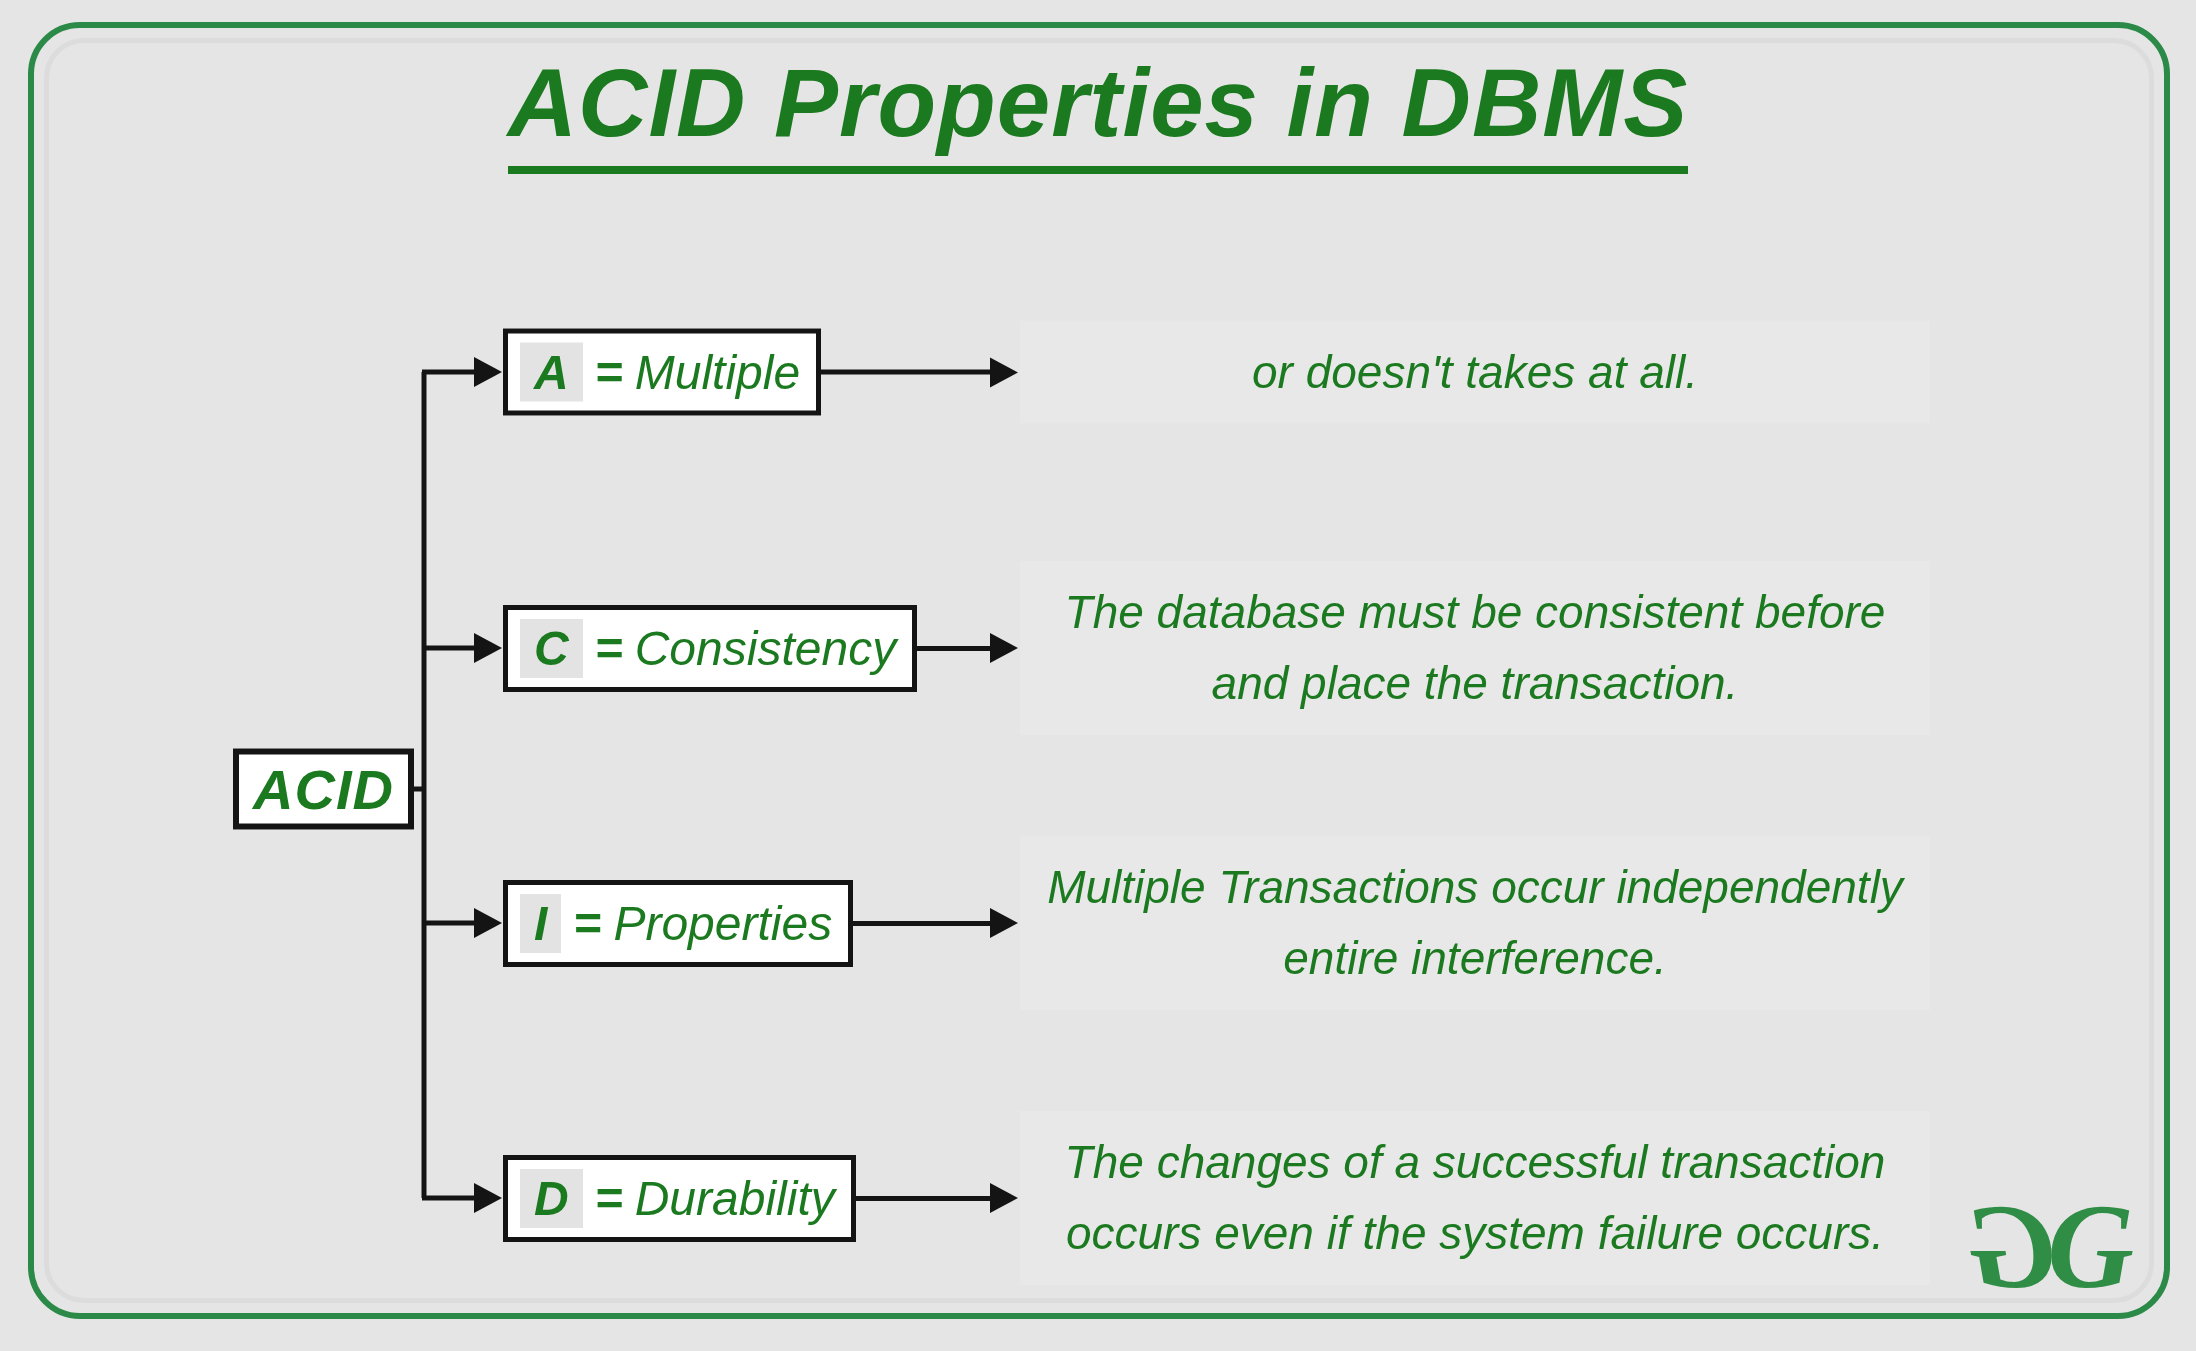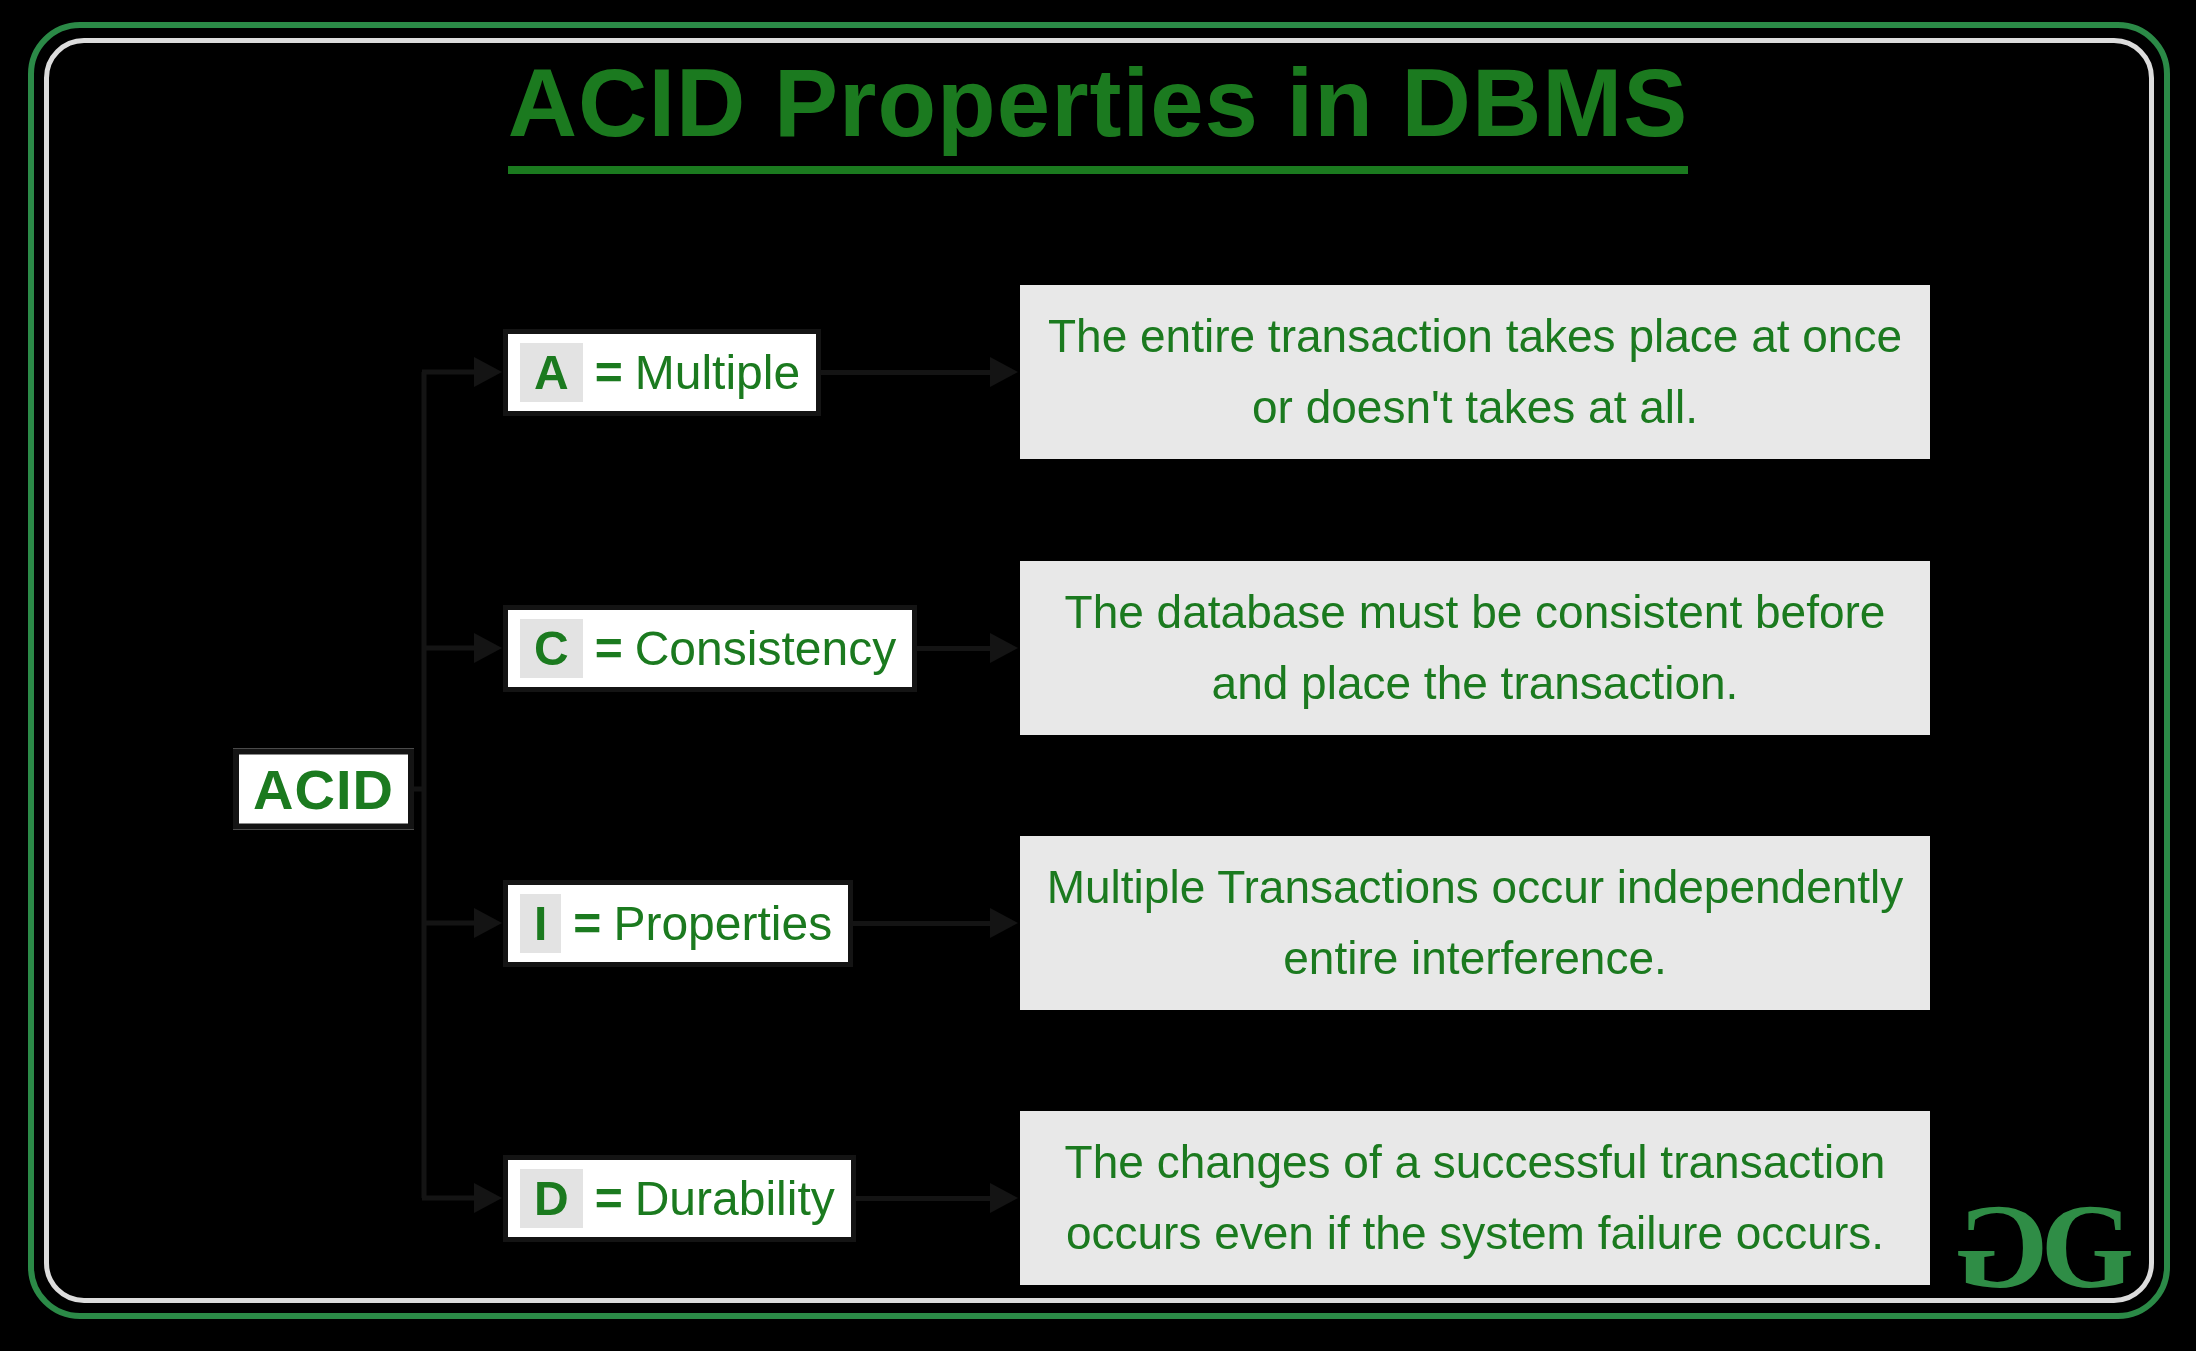--- a/index.html
+++ b/index.html
@@ -1,21 +1,21 @@
 <!DOCTYPE html>
 <html><head>
 <meta charset="utf-8">
 <style>
   html, body { margin: 0; padding: 0; background: #ffffff; }
   body {
     width: 2196px; height: 1351px;
     font-family: "Liberation Sans", sans-serif;
     position: relative; overflow: hidden;
   }
-  .canvas { position: absolute; inset: 0; background: #000000; }
+  .canvas { position: absolute; inset: 0; background: #e5e5e5; font-style: italic; }
 
   
   .frame-outer {
     position: absolute; left: 28px; top: 22px; right: 26px; bottom: 32px;
     border: 6px solid #2b8a47; border-radius: 52px;
     pointer-events: none;
   }
   .frame-inner {
     position: absolute; left: 44px; top: 38px; right: 42px; bottom: 48px;
     border: 5px solid #dcdcdc; border-radius: 40px;
@@ -144,21 +144,20 @@
   </div>
 
   <div class="branch-row" style="top:372px">
     <div class="letter-box">
       <span class="letter-chip">A</span>
       <span class="eq-sign">=</span>
       <span class="prop-name">Multiple</span>
     </div>
     <div class="h-arrow"></div>
     <div class="desc-box">
-      <div>The entire transaction takes place at once</div>
       <div>or doesn't takes at all.</div>
     </div>
   </div>
 
   <div class="branch-row" style="top:648px">
     <div class="letter-box">
       <span class="letter-chip">C</span>
       <span class="eq-sign">=</span>
       <span class="prop-name">Consistency</span>
     </div>

